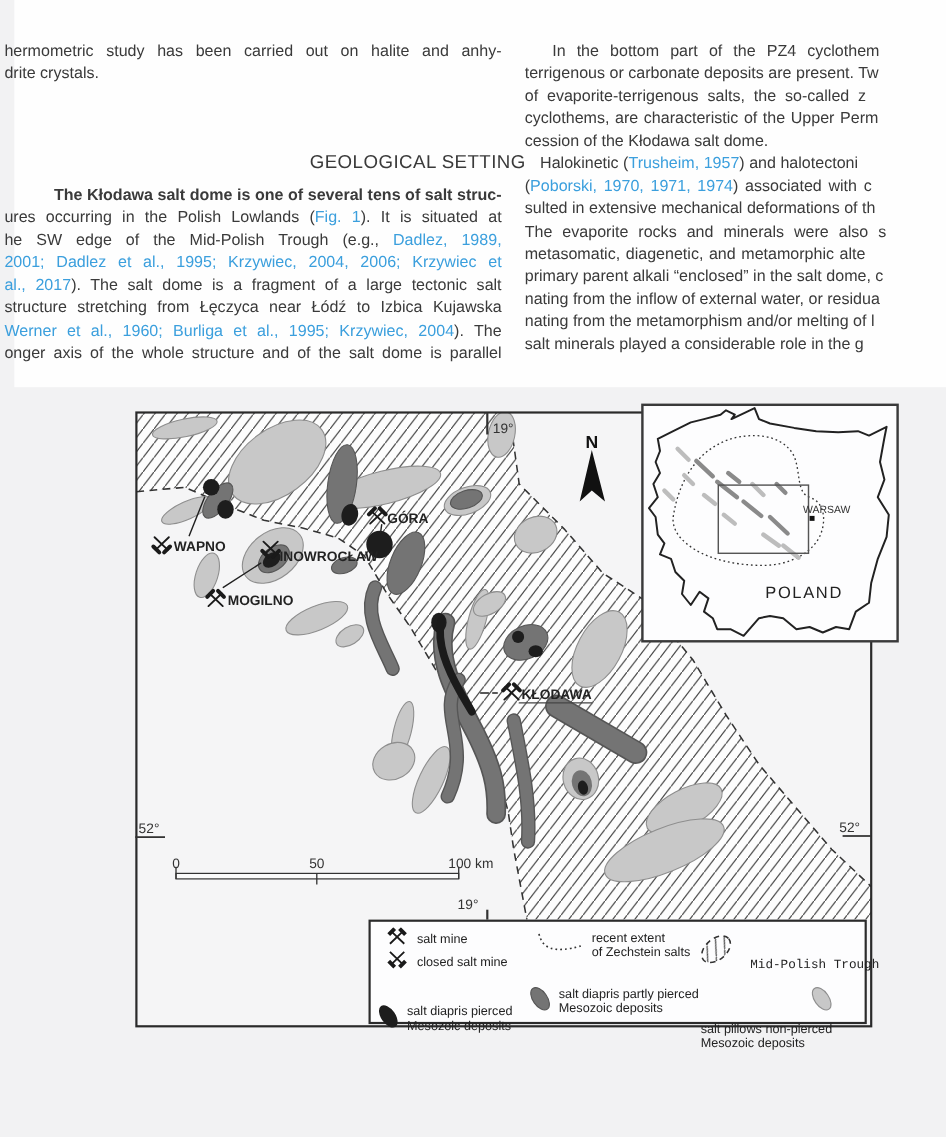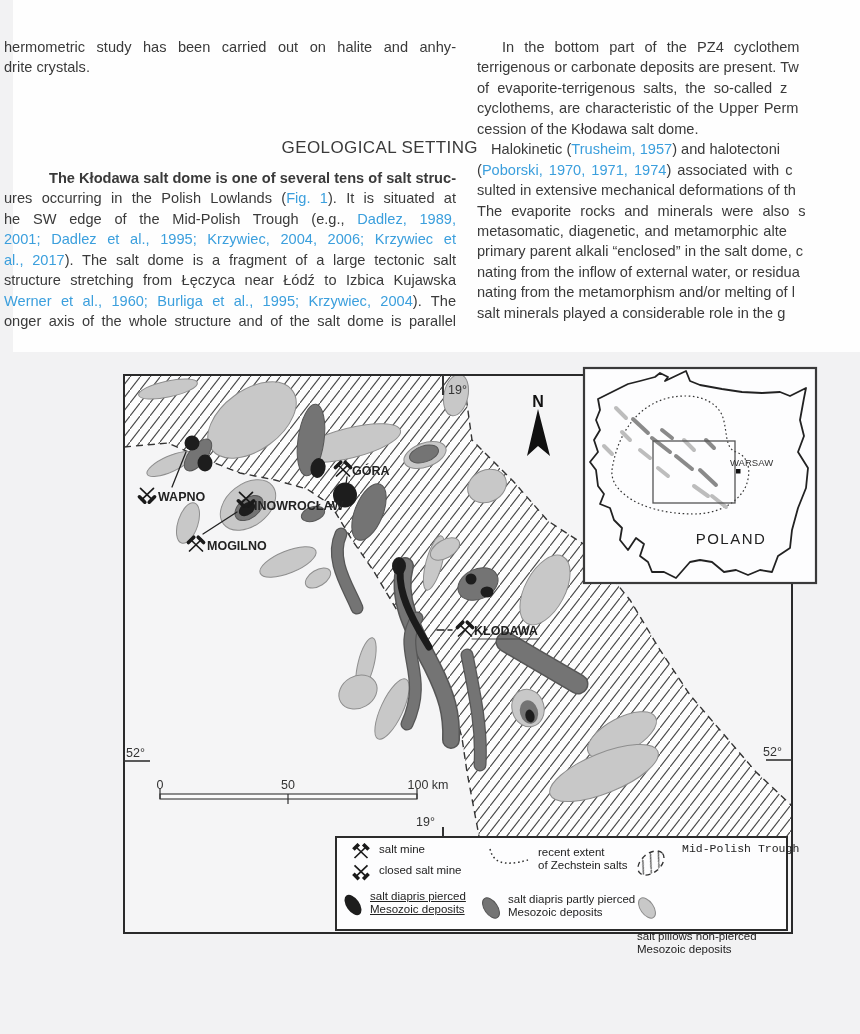--- a/index.html
+++ b/index.html
@@ -16,21 +16,21 @@
                 font-size:17px;letter-spacing:.4px;color:#3a3a3a;position:absolute;margin-top:23px;}
   #left-p2{left:4px;top:168px;width:452px;}
   #right-col{left:477px;top:37px;width:383px;overflow:hidden;}
   #map-wrap{position:absolute;left:110px;top:360px;width:710px;height:580px;}
   svg text{font-family:"Liberation Sans",sans-serif;}
   .mine-label{font-size:12.5px;font-weight:bold;fill:#222;}
   .coord{font-size:12.5px;fill:#333;}
   .scale-num{font-size:12.5px;fill:#333;}
   #legend{position:absolute;left:335px;top:836px;width:453px;height:95px;background:#fdfdfe;
           border:2px solid #2b2b2b;box-sizing:border-box;font-size:11.5px;color:#222;}
-  .lg-item{position:absolute;display:flex;align-items:flex-start;gap:7px;white-space:nowrap;}
+  .lg-item{position:absolute;display:flex;align-items:flex-end;gap:7px;white-space:nowrap;}
   .lg-two{line-height:12.5px;}
 </style>
 </head>
 <body>
 
 <div id="paper"></div>
 
 <div id="left-col" class="col">
     <div class="line jl"><span>hermometric study has been carried out on halite and anhy-</span></div>
     <div class="line ll"><span>drite crystals.</span></div>
@@ -269,21 +269,21 @@
     </svg>
     <span class="lg-two"><span>recent extent</span><br>
     <span>of Zechstein salts</span></span>
   </div>
   <div class="lg-item" style="left:290px;top:4px;font-family:Liberation Mono, monospace;">
     <svg width="48" height="42">
       <ellipse cx="24" cy="21" rx="15" ry="9.5" transform="rotate(-40 24 21)" fill="url(#hatch)" stroke="#333" stroke-width="1.4" stroke-dasharray="5 4"></ellipse>
     </svg>
     <span>Mid-Polish Trough</span>
   </div>
-  <div class="lg-item" style="left:6px;top:52px;text-decoration:underline;">
+  <div class="lg-item" style="left:6px;top:71px;">
     <svg width="20" height="30">
       <ellipse cx="10" cy="15" rx="6.5" ry="11.5" transform="rotate(-35 10 15)" fill="#1d1d1d"></ellipse>
     </svg>
     <span class="lg-two"><span>salt diapris pierced</span><br>
     <span>Mesozoic deposits</span></span>
   </div>
   <div class="lg-item" style="left:144px;top:55px;">
     <svg width="20" height="30">
       <ellipse cx="10" cy="15" rx="6.5" ry="11.5" transform="rotate(-35 10 15)" fill="#747474" stroke="#565656"></ellipse>
     </svg>

